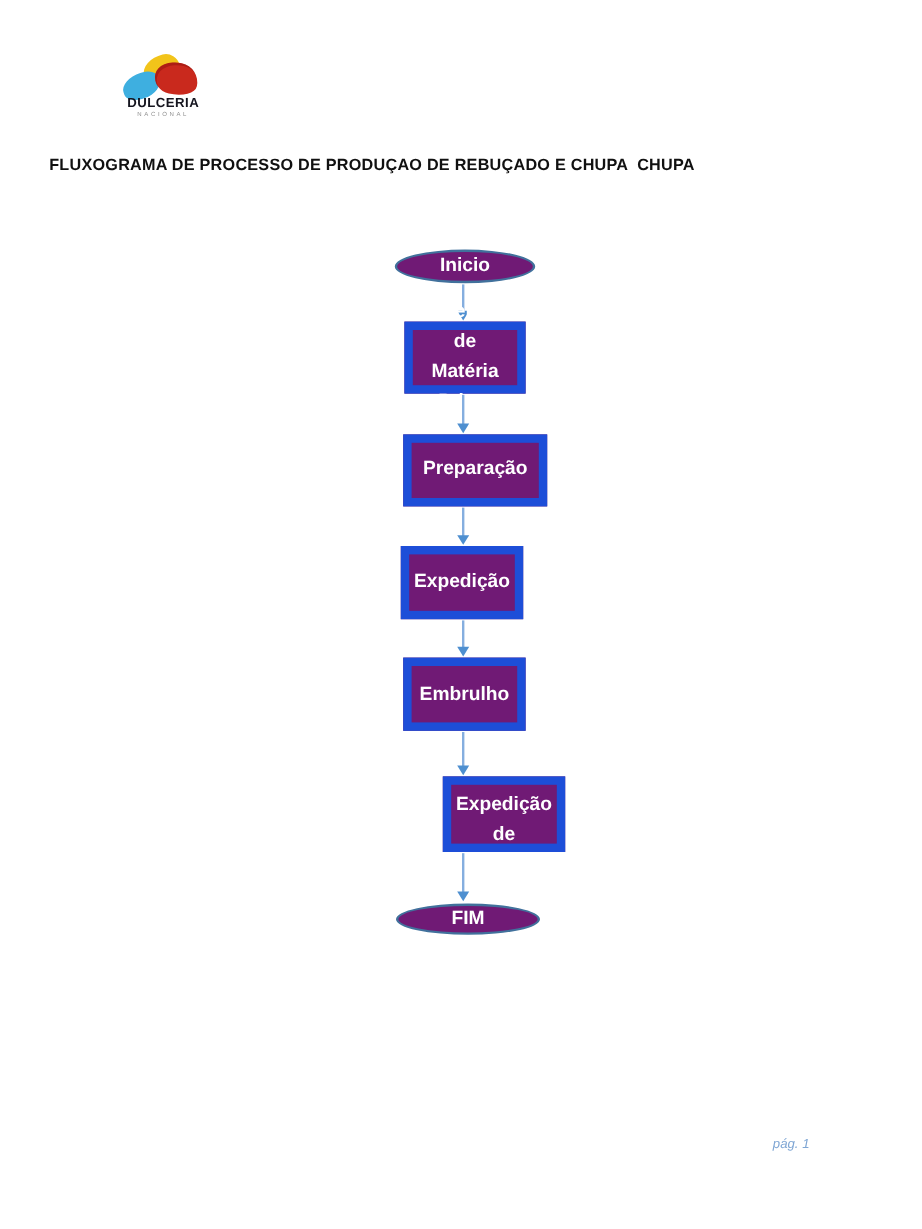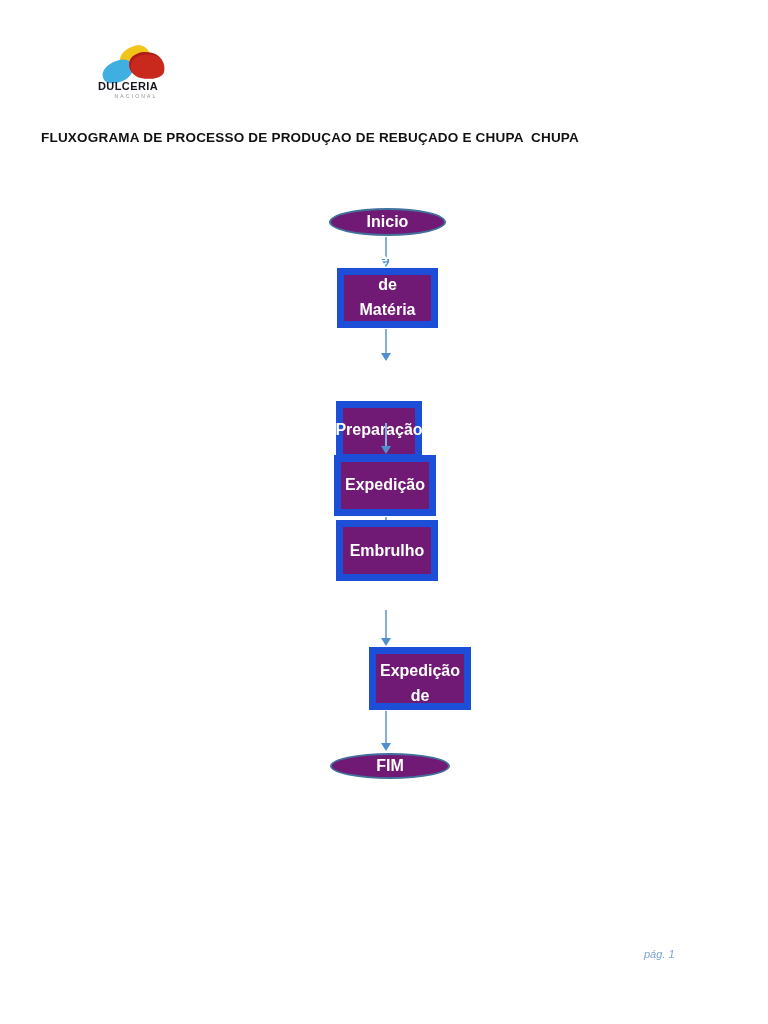--- a/index.html
+++ b/index.html
@@ -32,21 +32,21 @@
   .petal-red {
     left: 27px; top: 6px; width: 36px; height: 27px;
     background: #C9291D;
     border-radius: 55% 45% 60% 40% / 50% 60% 40% 50%;
     transform: rotate(12deg);
     z-index: 3;
     box-shadow: inset 2px 2px 0 rgba(120,10,10,0.35);
   }
   .logo-brand {
     position: absolute; left: -4px; top: 34px; width: 76px;
-    font-size: 11px; font-weight: bold;
+    text-align: center; font-size: 11px; font-weight: bold;
     color: #15151F; letter-spacing: 0.4px; z-index: 4;
   }
   .logo-subbrand {
     position: absolute; left: -4px; top: 47px; width: 76px;
     text-align: center; font-size: 5px;
     color: #8E8E8E; letter-spacing: 2.2px; z-index: 4;
   }
 
   
   .doc-title {
@@ -70,23 +70,23 @@
     display: flex;
     align-items: center;
     justify-content: center;
   }
   .terminator { border: 2px solid #41719C; border-radius: 50%; }
   .process    { border: 7px solid #1d4ed8; }
   .align-top  { align-items: flex-start; }
 
   .node-start     { left: 329px; top: 208px; width: 117px; height: 28px; }
   .node-recepcao  { left: 337px; top: 268px; width: 101px; height: 60px; }
-  .node-preparacao{ left: 336px; top: 362px; width: 86px; height: 60px; padding-top: 10px; margin-top: 39px; }
+  .node-preparacao{ left: 336px; top: 362px; width: 120px; height: 60px; padding-top: 10px; }
   .node-elaboracao{ left: 334px; top: 455px; width: 102px; height: 61px; }
-  .node-embrulho  { left: 336px; top: 520px; width: 102px; height: 61px; padding-top: 12px; }
+  .node-embrulho  { left: 336px; top: 548px; width: 102px; height: 61px; padding-top: 12px; }
   .node-expedicao { left: 337px; top: 647px; width: 102px; height: 63px; padding-top: 5px; margin-left: 32px; }
   .node-end       { left: 330px; top: 753px; width: 120px; height: 26px; }
 
   
   .arrow { position: absolute; left: 381px; width: 10px; }
   .arrow .shaft {
     position: absolute; left: 4px; top: 0; bottom: 7px; width: 2px;
     background: #85AEDF;
   }
   .arrow .head {

